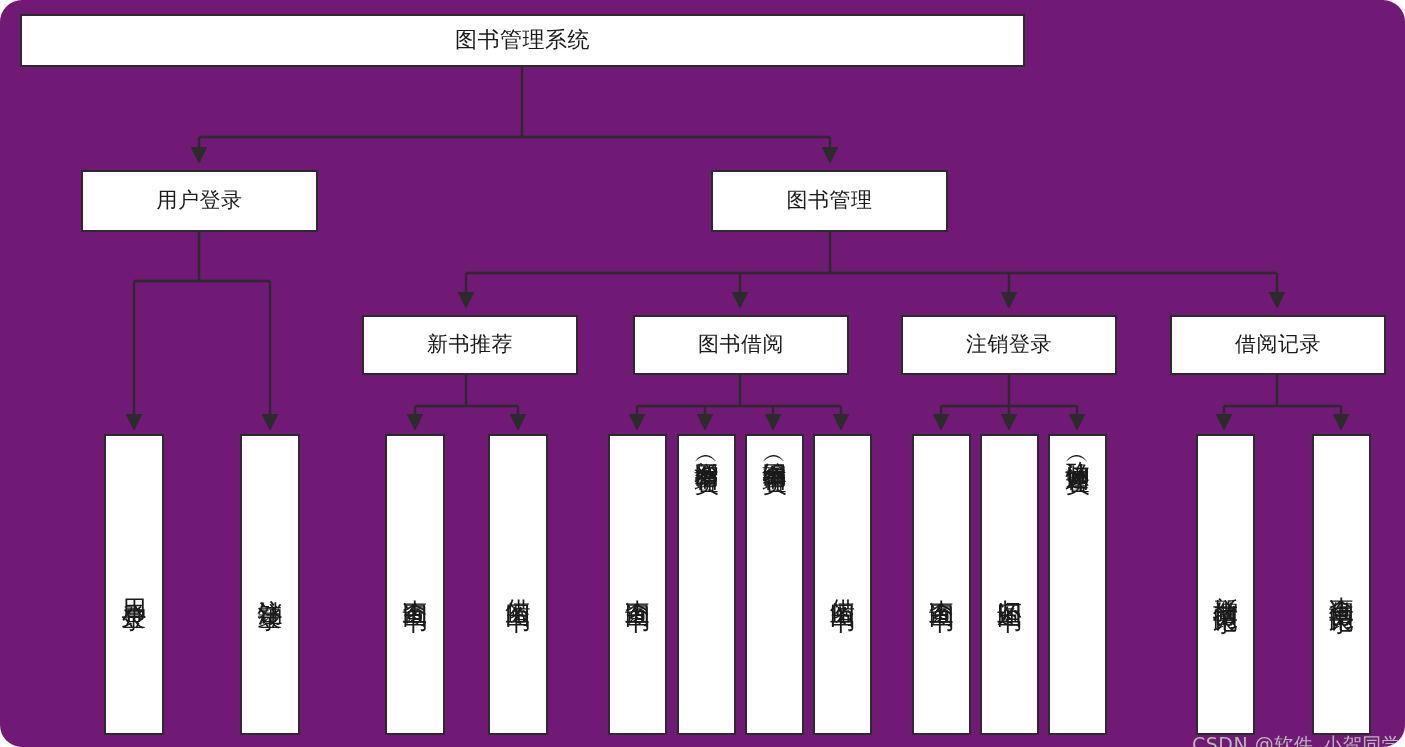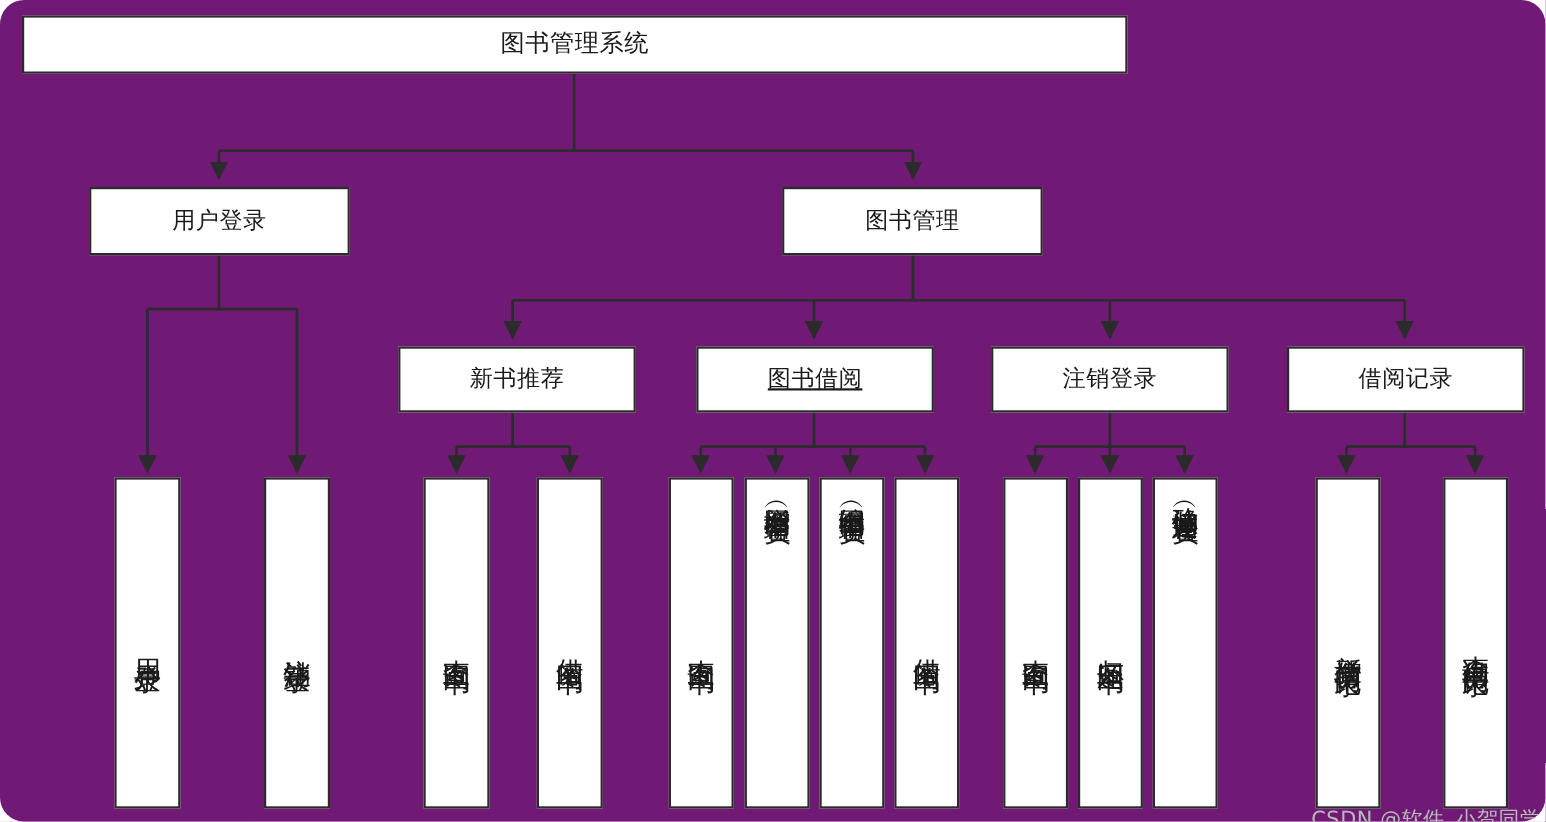--- a/index.html
+++ b/index.html
@@ -144,21 +144,21 @@
   <div class="node horiz" style="left:81px; top:170px; width:237px; height:62px;">
     <span class="label">用户登录</span>
   </div>
   <div class="node horiz" style="left:711px; top:170px; width:237px; height:62px;">
     <span class="label">图书管理</span>
   </div>
 
   <div class="node horiz" style="left:362px; top:315px; width:216px; height:60px;">
     <span class="label">新书推荐</span>
   </div>
-  <div class="node horiz" style="left:633px; top:315px; width:216px; height:60px;text-decoration:underline;">
+  <div class="node horiz" style="left:633px; top:315px; width:216px; height:60px;">
     <span class="label">图书借阅</span>
   </div>
   <div class="node horiz" style="left:901px; top:315px; width:216px; height:60px;">
     <span class="label">注销登录</span>
   </div>
   <div class="node horiz" style="left:1170px; top:315px; width:216px; height:60px;align-items:center;">
     <span class="label">借阅记录</span>
   </div>
 
   <div class="node vert mid-text" style="left:104px; top:434px; width:60px; height:301px;">

